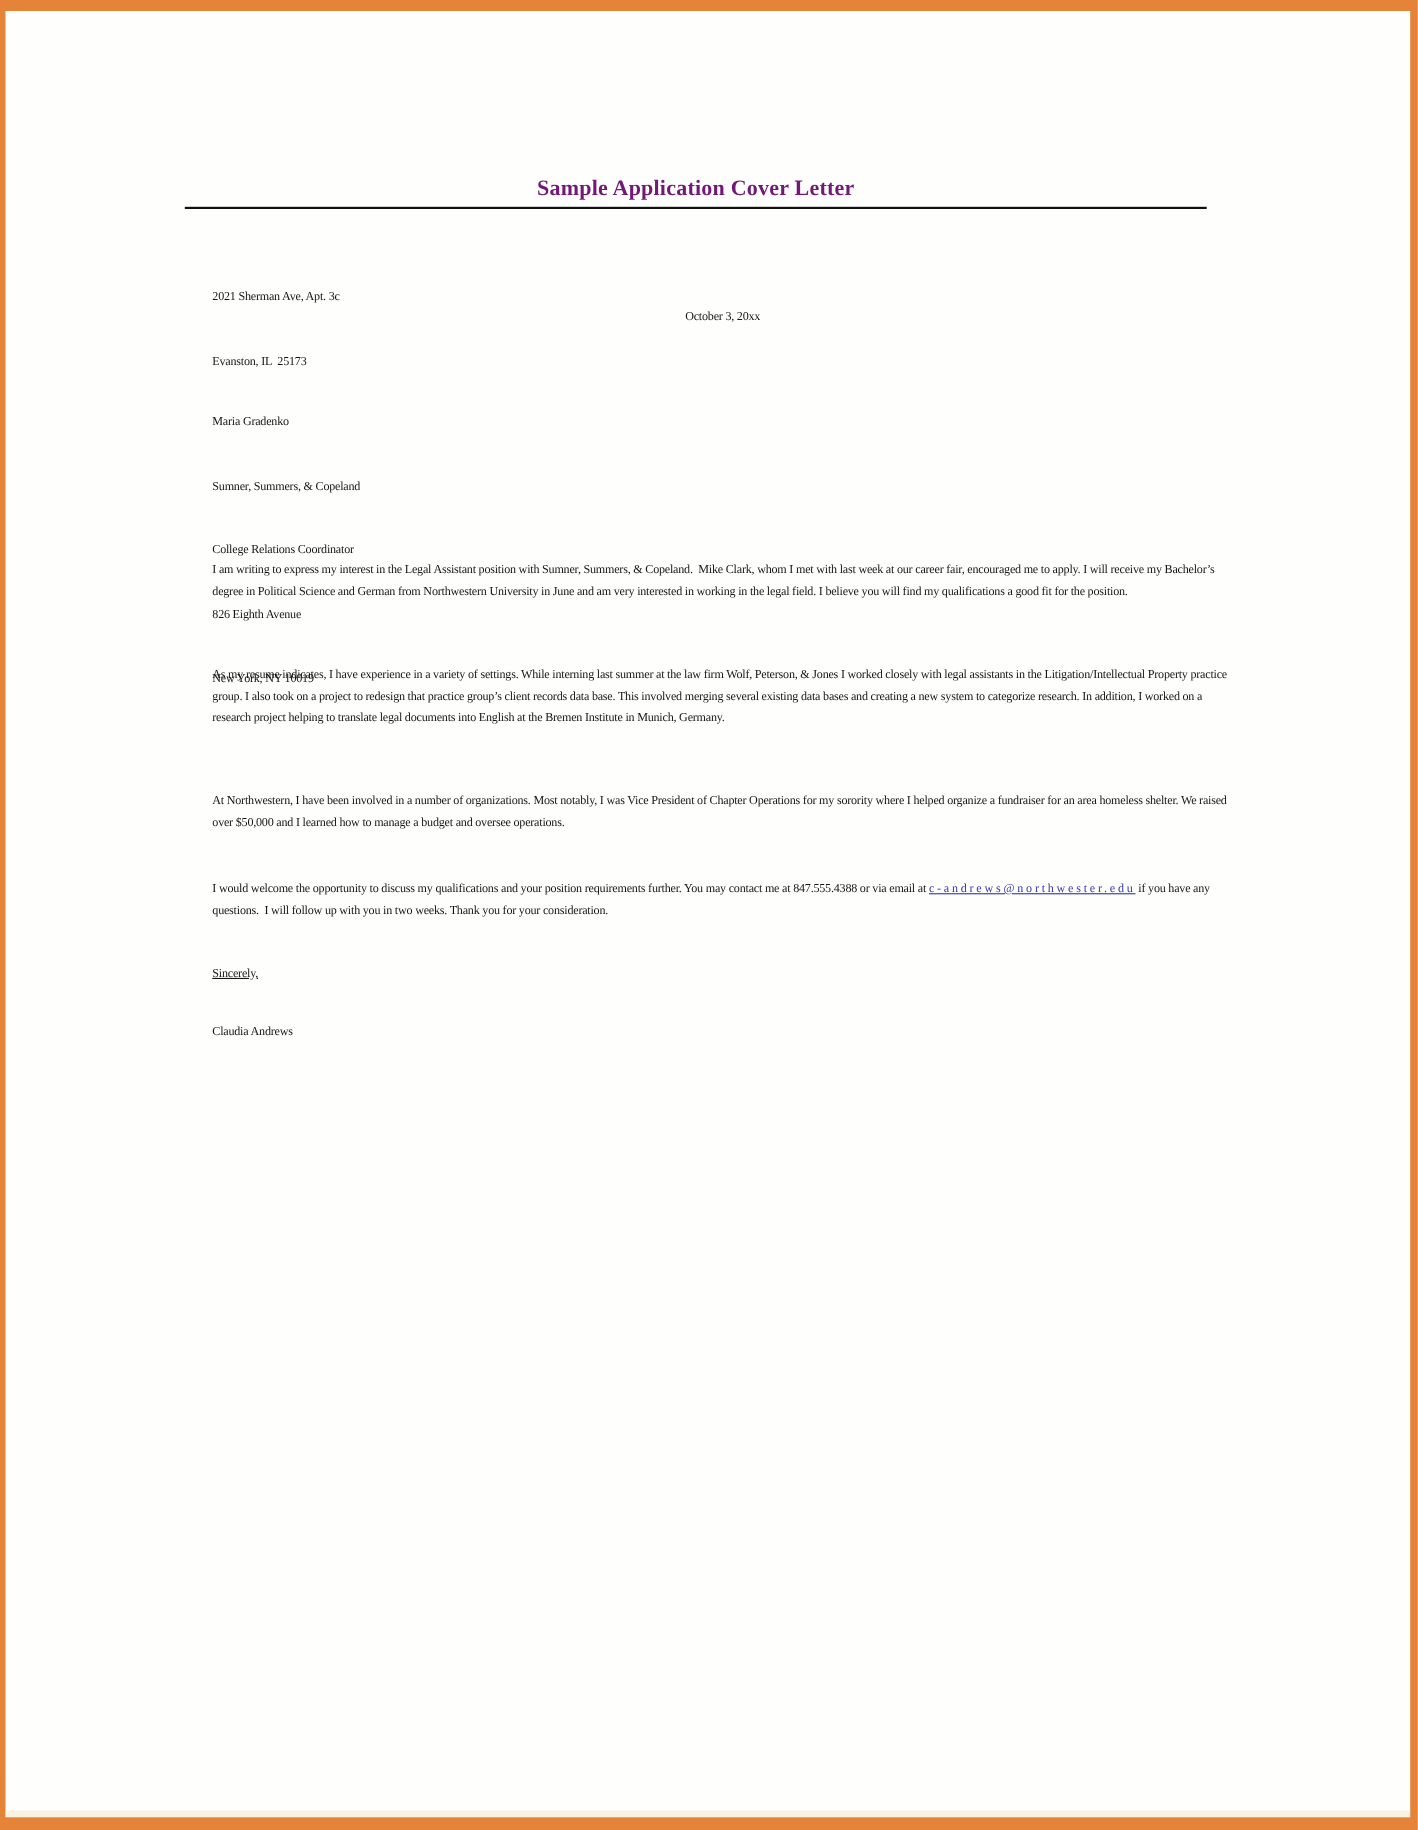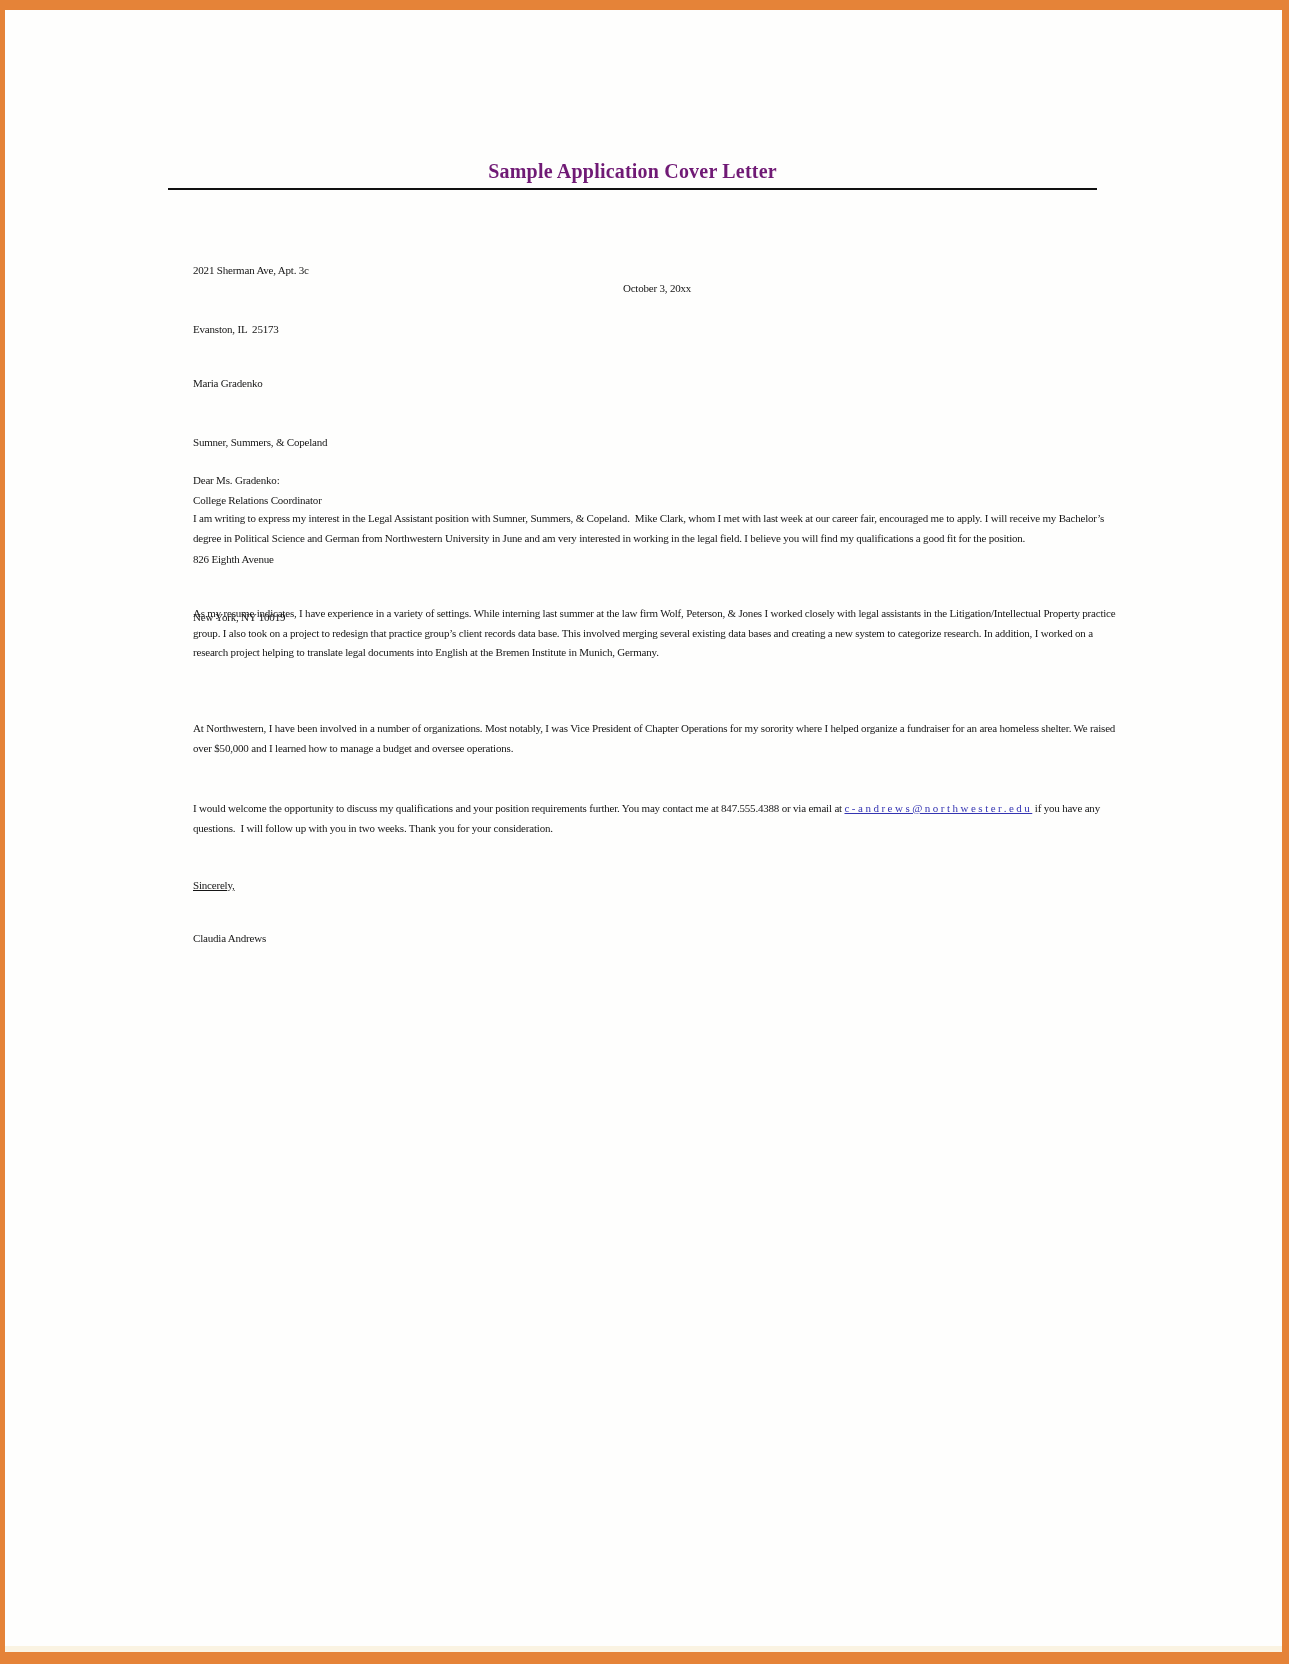--- a/index.html
+++ b/index.html
@@ -91,21 +91,20 @@
   <div class="block date">October 3, 20xx</div>
 
   <div class="block recipient">
     <div>Maria Gradenko</div>
     <div>Sumner, Summers, &amp; Copeland</div>
     <div>College Relations Coordinator</div>
     <div>826 Eighth Avenue</div>
     <div>New York, NY 10019</div>
   </div>
 
-  <div class="block salute">Dear Ms. Gradenko:</div>
 
   <div class="block para1">I am writing to express my interest in the Legal Assistant position with Sumner, Summers, &amp; Copeland.  Mike Clark, whom I met with last week at our career fair, encouraged me to apply. I will receive my Bachelor’s degree in Political Science and German from Northwestern University in June and am very interested in working in the legal field. I believe you will find my qualifications a good fit for the position.</div>
 
   <div class="block para2">As my resume indicates, I have experience in a variety of settings. While interning last summer at the law firm Wolf, Peterson, &amp; Jones I worked closely with legal assistants in the Litigation/Intellectual Property practice group. I also took on a project to redesign that practice group’s client records data base. This involved merging several existing data bases and creating a new system to categorize research. In addition, I worked on a research project helping to translate legal documents into English at the Bremen Institute in Munich, Germany.</div>
 
   <div class="block para3">At Northwestern, I have been involved in a number of organizations. Most notably, I was Vice President of Chapter Operations for my sorority where I helped organize a fundraiser for an area homeless shelter. We raised over $50,000 and I learned how to manage a budget and oversee operations.</div>
 
   <div class="block para4"><span>I would welcome the opportunity to discuss my qualifications and your position requirements further. You may contact me at 847.555.4388 or via email at </span><span class="email-link" style="color: rgb(52, 52, 178);">c-andrews@northwester.edu</span><span> if you have any questions.  I will follow up with you in two weeks. Thank you for your consideration.</span></div>
 
   <div class="block closing">Sincerely,</div>

